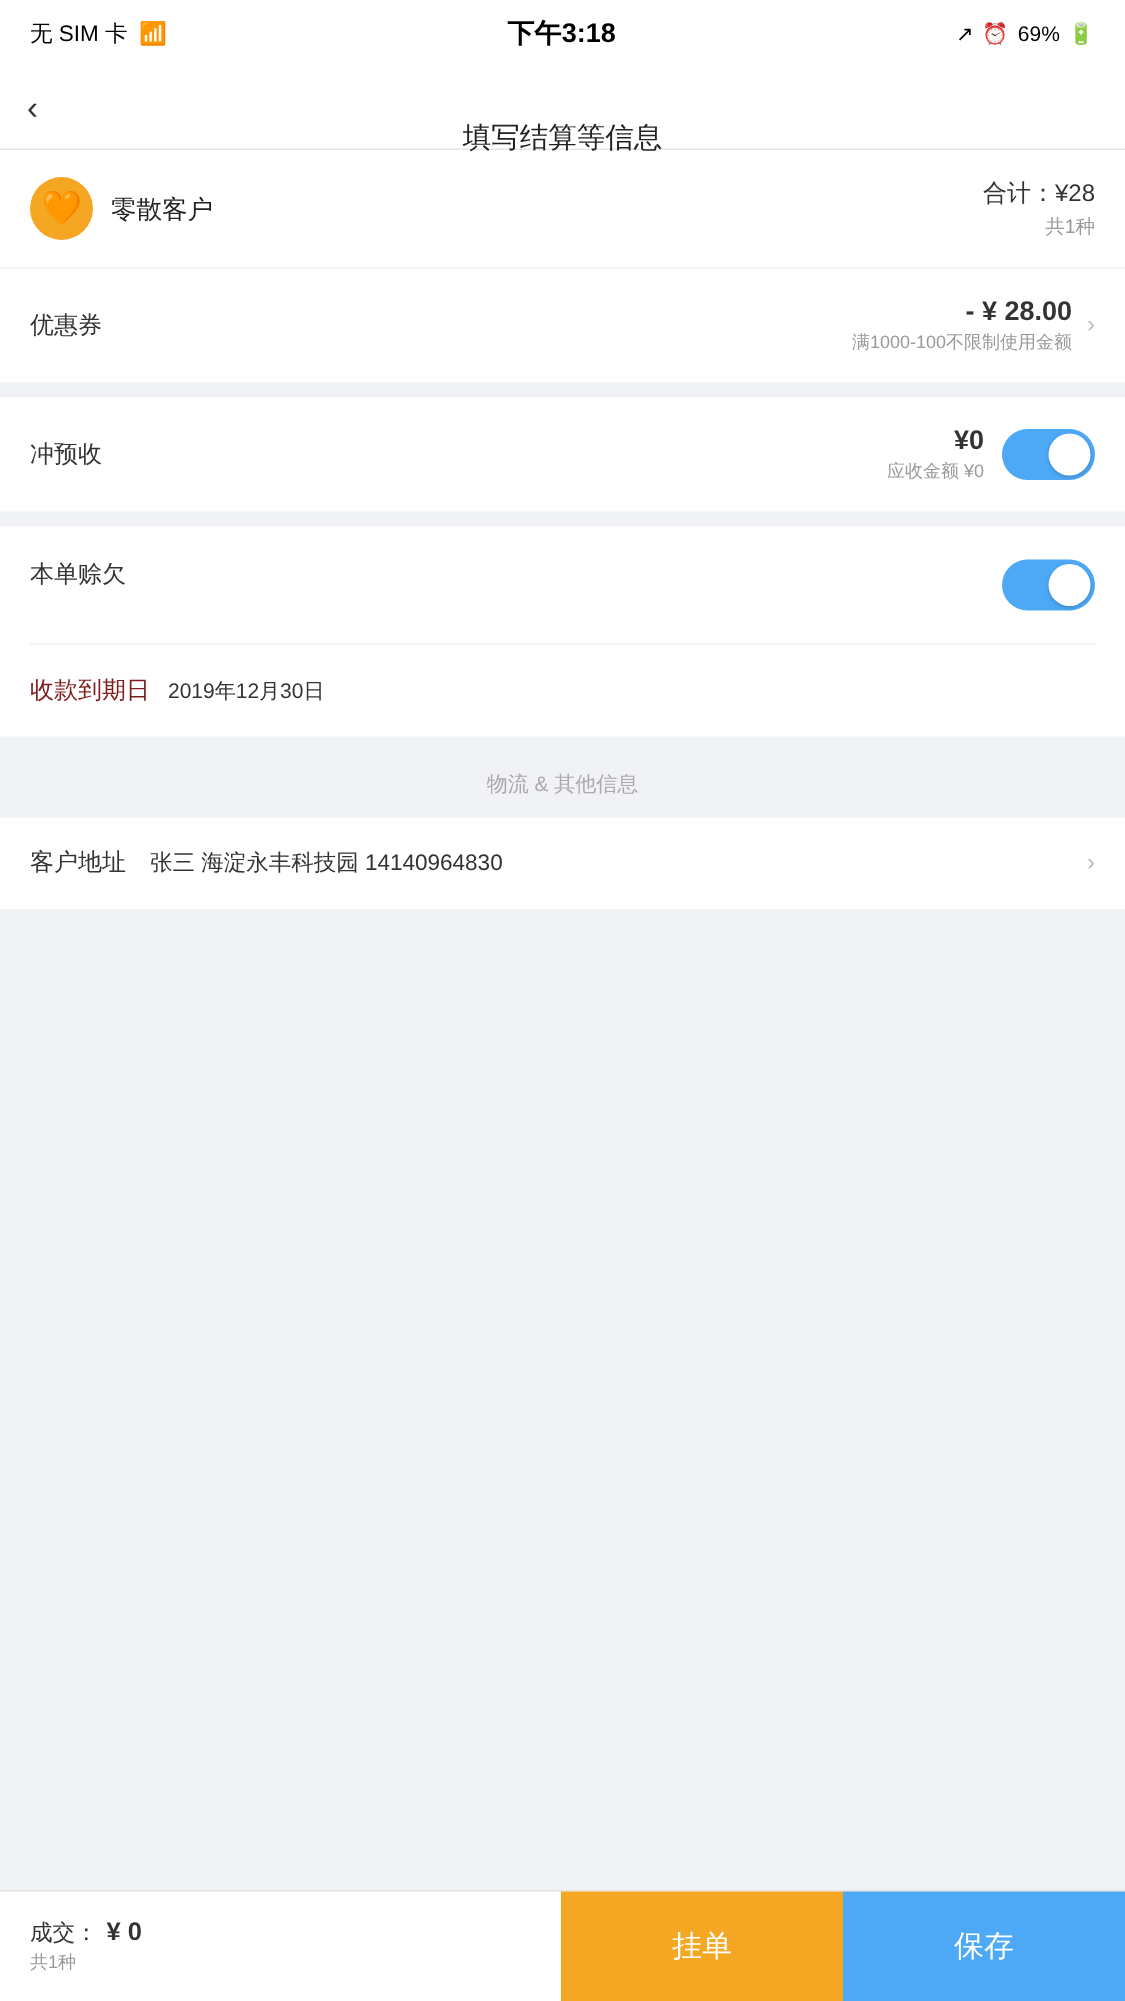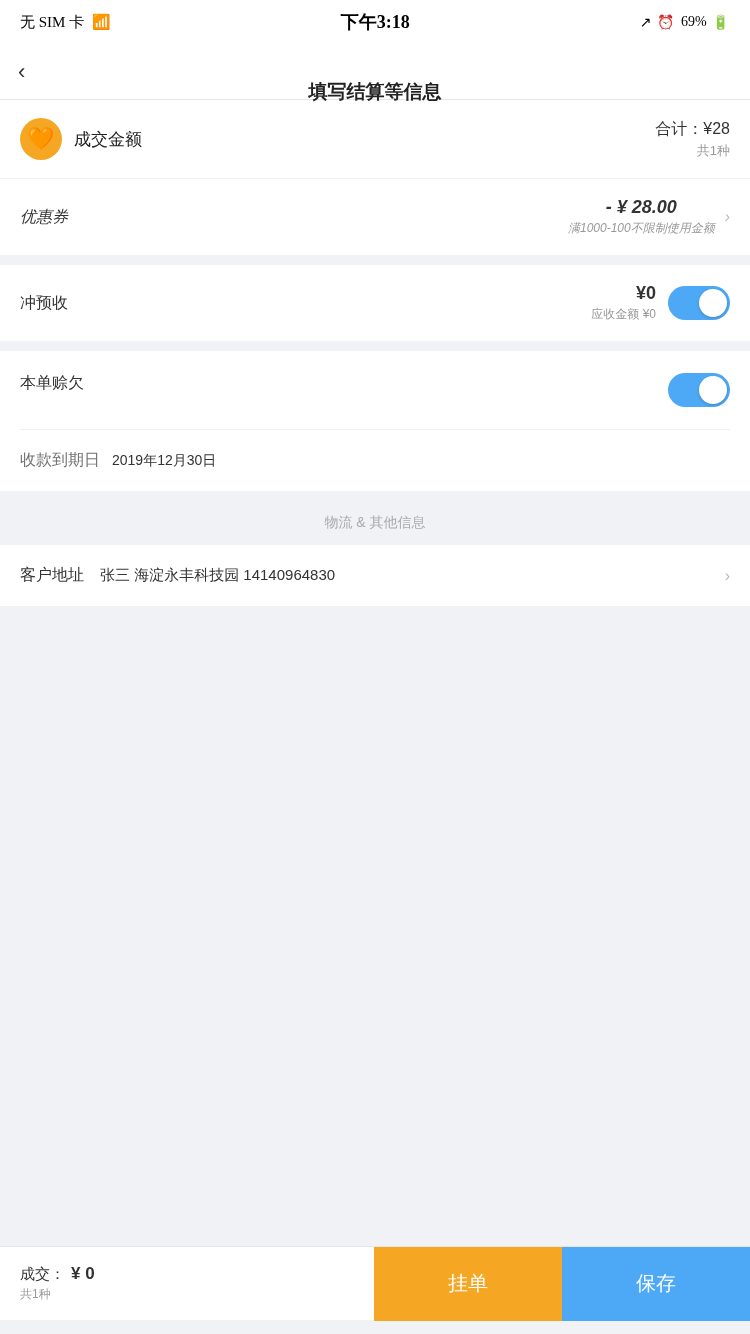--- a/index.html
+++ b/index.html
@@ -16,21 +16,20 @@
     
     .status-bar {
       background: #fff;
       height: 44px;
       display: flex;
       align-items: center;
       justify-content: space-between;
       padding: 0 20px;
       font-size: 15px;
       font-weight: 500;
-      font-family: Liberation Serif, serif;
     }
     .status-left { display: flex; align-items: center; gap: 8px; }
     .status-center { font-size: 18px; font-weight: 600; }
     .status-right { display: flex; align-items: center; gap: 6px; font-size: 14px; }
 
     
     .nav-bar {
       background: #fff;
       height: 56px;
       display: flex;
@@ -41,21 +40,21 @@
     }
     .nav-back {
       position: absolute;
       left: 18px;
       font-size: 22px;
       color: #333;
       cursor: pointer;
     }
     .nav-title {
       font-size: 19px;
-      font-weight: 700;
+      font-weight: 400;
       color: #222;
       margin-top: 41px;
     }
 
     
     .card {
       background: #fff;
       margin-bottom: 10px;
     }
 
@@ -100,34 +99,33 @@
       margin-top: 2px;
     }
 
     
     .row-item {
       display: flex;
       align-items: center;
       justify-content: space-between;
       padding: 18px 20px;
       border-top: 1px solid #f0f0f0;
-      font-style: italic;
     }
     .row-item:first-child { border-top: none; }
     .row-label {
       font-size: 16px;
       color: #333;
     }
     .row-right {
       display: flex;
       align-items: center;
       gap: 10px;
     }
     .row-value-block {
-      text-align: center;
+      text-align: right;
     }
     .coupon-value {
       font-size: 18px;
       font-weight: 600;
       color: #333;
     }
     .coupon-sub {
       font-size: 12px;
       color: #999;
       margin-top: 2px;
@@ -216,21 +214,21 @@
       padding: 22px 0;
       border-bottom: 1px solid #f0f0f0;
     }
     .debit-row:last-child { border-bottom: none; }
     .debit-label { font-size: 16px; color: #333; }
     .due-date-row {
       display: flex;
       align-items: center;
       padding: 20px 0;
     }
-    .due-date-label { font-size: 16px; color: #737373; margin-right: 12px; }
+    .due-date-label { font-size: 16px; color: #7f1d1d; margin-right: 12px; }
     .due-date-value { font-size: 14px; color: #333; }
 
     
     .section-divider {
       background: #f0f2f5;
       height: 44px;
       display: flex;
       align-items: center;
       justify-content: center;
       font-size: 14px;
@@ -249,21 +247,21 @@
       align-items: center;
       justify-content: space-between;
       padding: 20px 0;
     }
     .address-label { font-size: 16px; color: #333; min-width: 70px; }
     .address-value { font-size: 15px; color: #333; flex: 1; margin-left: 10px; }
 
     
     .bottom-bar {
       position: fixed;
-      bottom: 14px;
+      bottom: 0;
       left: 0;
       width: 750px;
       height: 74px;
       background: #fff;
       display: flex;
       align-items: center;
       border-top: 1px solid #e5e5e5;
     }
     .bottom-info {
       flex: 1;
@@ -326,21 +324,21 @@
   <span class="nav-back">‹</span>
   <span class="nav-title">填写结算等信息</span>
 </div>
 
 <div class="card">
   <div class="customer-row">
     <div class="customer-left">
       <div class="avatar">
         <span>🧡</span>
       </div>
-      <span class="customer-name">成交金额</span>
+      <span class="customer-name">零散客户</span>
     </div>
     <div class="customer-right">
       <div class="total-amount">合计：¥28</div>
       <div class="total-count">共1种</div>
     </div>
   </div>
 
   <div class="row-item">
     <span class="row-label">优惠券</span>
     <div class="row-right">

